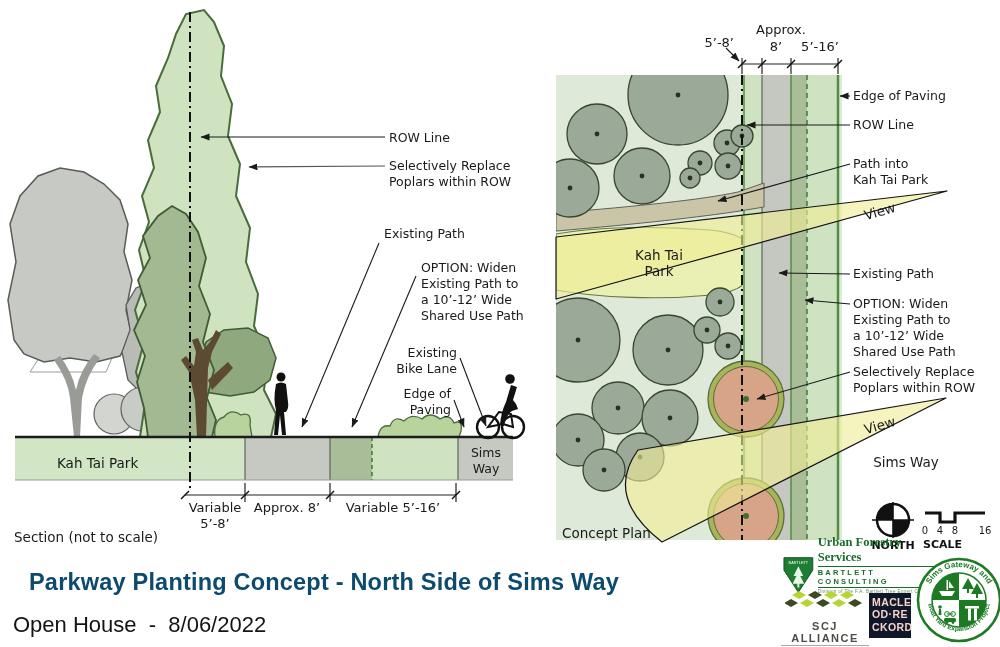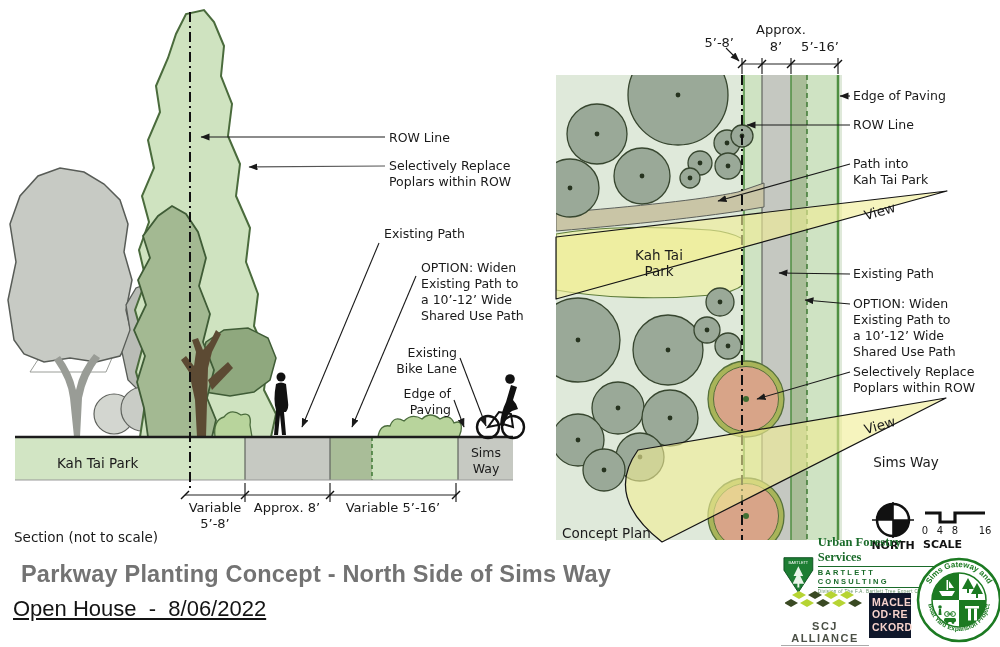--- a/index.html
+++ b/index.html
@@ -12,22 +12,22 @@
   .tiny{font:10px "DejaVu Sans",sans-serif;fill:#1a1a1a;}
   .compass-lbl{font:bold 11px "DejaVu Sans",sans-serif;fill:#111;}
   .leader{stroke:#1a1a1a;stroke-width:1.1;fill:none;}
   .leader-gray{stroke:#555;stroke-width:1.2;fill:none;}
   .tree{fill:#9aa998;stroke:#37462f;stroke-width:1.3;}
   .tree-dot{fill:#26331f;}
   .rowline{stroke:#111;stroke-width:2;stroke-dasharray:10 4 2 4;fill:none;}
   .dimline{stroke:#222;stroke-width:1.2;fill:none;}
   .slash{stroke:#111;stroke-width:1.4;}
   .titleblock{position:absolute;left:13px;top:553px;width:760px;}
-  .titleblock h1{margin:8px;font:bold 23.5px "Liberation Sans",sans-serif;color:#737373;letter-spacing:.2px;}
-  .titleblock .line2{margin:3px 0 0 0;font:22px "Liberation Sans",sans-serif;color:#141414;white-space:pre;text-decoration:underline;}
+  .titleblock h1{margin:16px;font:bold 23.5px "Liberation Sans",sans-serif;color:#0c4a6e;letter-spacing:.2px;}
+  .titleblock .line2{margin:3px 0 0 0;font:22px "Liberation Sans",sans-serif;color:#141414;white-space:pre;}
   .titleblock .line3{margin:3px 0 0 0;font:24px "Liberation Sans",sans-serif;color:#a3a3a3;letter-spacing:.3px;}
   
   .logo-bartlett{position:absolute;left:783px;top:556px;width:162px;height:38px;display:flex;gap:4px;}
   .bartlett-text{display:flex;flex-direction:column;justify-content:flex-end;}
   .bartlett-l1{font:bold 12.5px "Liberation Serif",serif;color:#1a6b2a;}
   .bartlett-l2{font:bold 7.5px "Liberation Sans",sans-serif;color:#1a6b2a;letter-spacing:2.2px;
                border-top:1.5px solid #1a6b2a;border-bottom:1.5px solid #1a6b2a;padding:1px 0;margin-top:1px;}
   .bartlett-l3{font:4.5px "Liberation Sans",sans-serif;color:#5c8a5e;margin-top:1px;letter-spacing:.4px;}
   .logo-scj{position:absolute;left:781px;top:591px;width:88px;text-align:center;}
   .scj-name{font:bold 11px "Liberation Sans",sans-serif;color:#4a4f45;letter-spacing:1.5px;margin-top:8px;}

